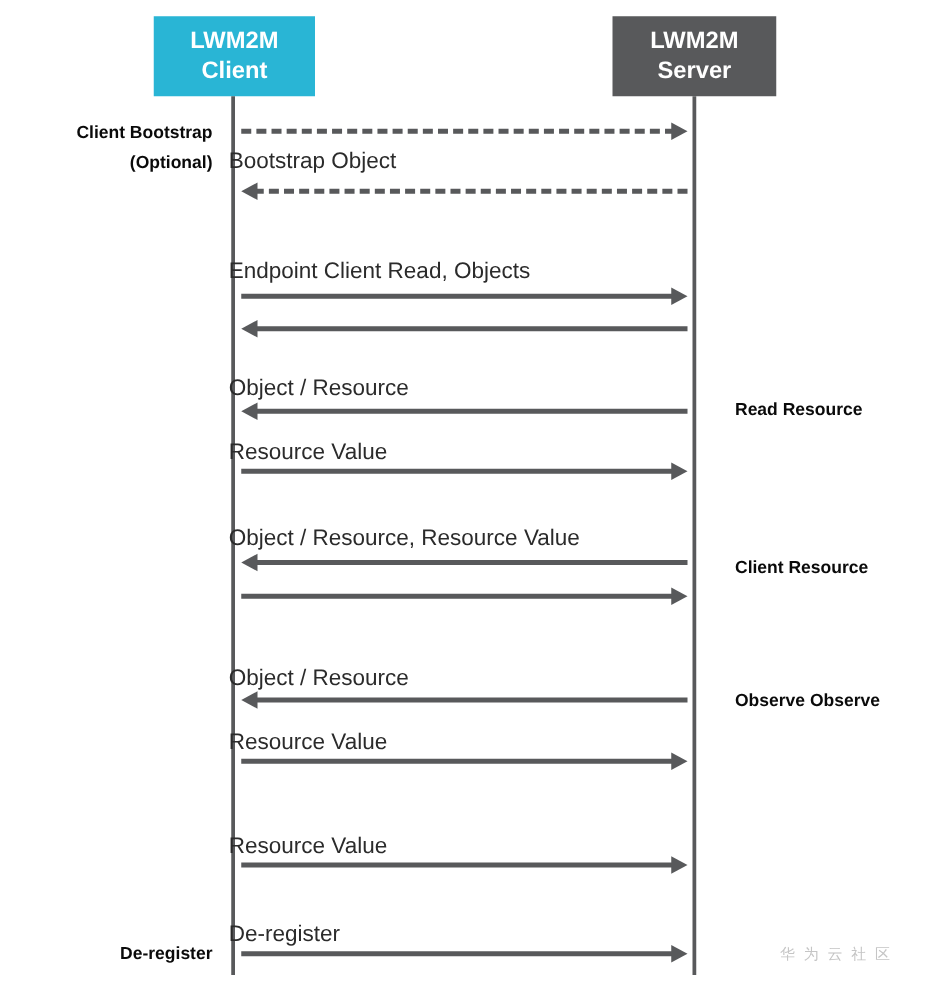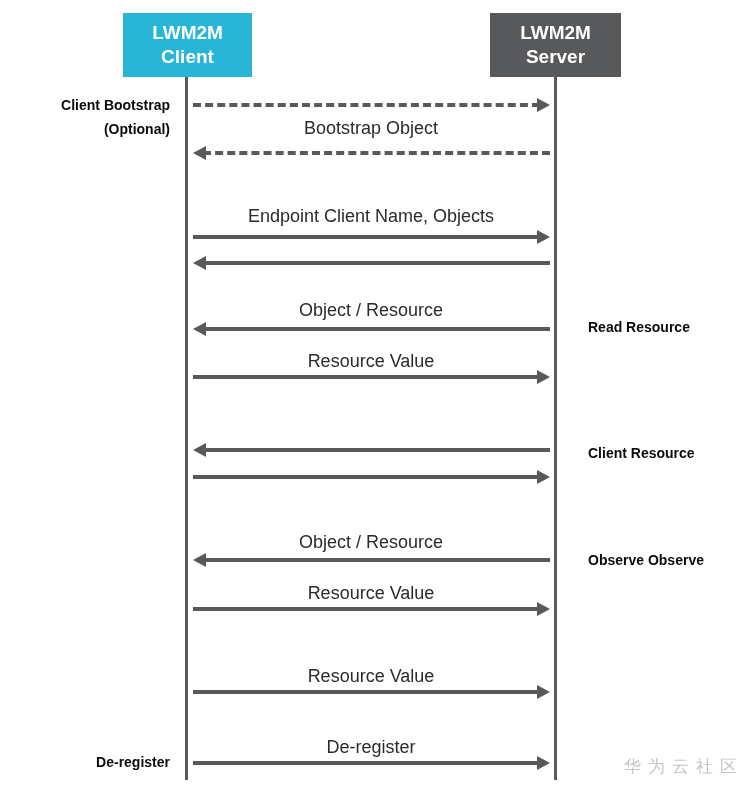--- a/index.html
+++ b/index.html
@@ -31,36 +31,36 @@
   .lifeline.client-line{left:185px;}
   .lifeline.server-line{left:554px;}
   .side-label{
     position:absolute;
     font-weight:bold;font-size:14px;color:var(--label-text);
     line-height:24px;white-space:pre-line;
   }
   .side-label.left{left:0;width:170px;text-align:right;}
   .side-label.right{left:588px;width:184px;text-align:left;}
   .msg-label{
-    position:absolute;left:193px;width:356px;
-    text-align:center;font-size:18px;color:var(--message-text);
+    position:absolute;left:183px;width:356px;
+    text-align:left;font-size:18px;color:var(--message-text);
     line-height:22px;white-space:nowrap;
   }
   .arrow{position:absolute;left:193px;width:357px;height:14px;}
   .arrow i{display:block;position:absolute;top:5px;left:0;right:0;border-top:4px solid var(--arrow);}
   .arrow.dashed i{border-top-style:dashed;}
   .arrow.right i{right:10px;}
   .arrow.left i{left:10px;}
   .arrow b{position:absolute;top:0;width:0;height:0;
     border-top:7px solid transparent;border-bottom:7px solid transparent;}
   .arrow.right b{right:0;border-left:13px solid var(--arrow);}
   .arrow.left b{left:0;border-right:13px solid var(--arrow);}
   .watermark{
     position:absolute;left:624px;top:755px;
-    font-size:17px;letter-spacing:7px;color:var(--watermark-text);
+    font-size:12px;letter-spacing:7px;color:var(--watermark-text);
     white-space:nowrap;
   }
 </style>
 </head>
 <body>
 
 <div class="canvas">
 
   <div class="actor-box client">LWM2M
 Client</div>
@@ -81,41 +81,42 @@
   <div class="arrow dashed right" style="top:98px">
       <i></i>
       <b></b>
     </div>
   <div class="msg-label" style="top:117px">Bootstrap Object</div>
   <div class="arrow dashed left" style="top:146px">
       <i></i>
       <b></b>
     </div>
 
-  <div class="msg-label" style="top:205px">Endpoint Client Name, Objects</div>
+  <div class="msg-label" style="top:205px">Endpoint Client Read, Objects</div>
   <div class="arrow solid right" style="top:230px">
       <i></i>
       <b></b>
     </div>
   <div class="arrow solid left" style="top:256px">
       <i></i>
       <b></b>
     </div>
 
   <div class="msg-label" style="top:299px">Object / Resource</div>
   <div class="arrow solid left" style="top:322px">
       <i></i>
       <b></b>
     </div>
   <div class="msg-label" style="top:350px">Resource Value</div>
   <div class="arrow solid right" style="top:370px">
       <i></i>
       <b></b>
     </div>
 
+  <div class="msg-label" style="top:419px">Object / Resource, Resource Value</div>
   <div class="arrow solid left" style="top:443px">
       <i></i>
       <b></b>
     </div>
   <div class="arrow solid right" style="top:470px">
       <i></i>
       <b></b>
     </div>
 
   <div class="msg-label" style="top:531px">Object / Resource</div>

